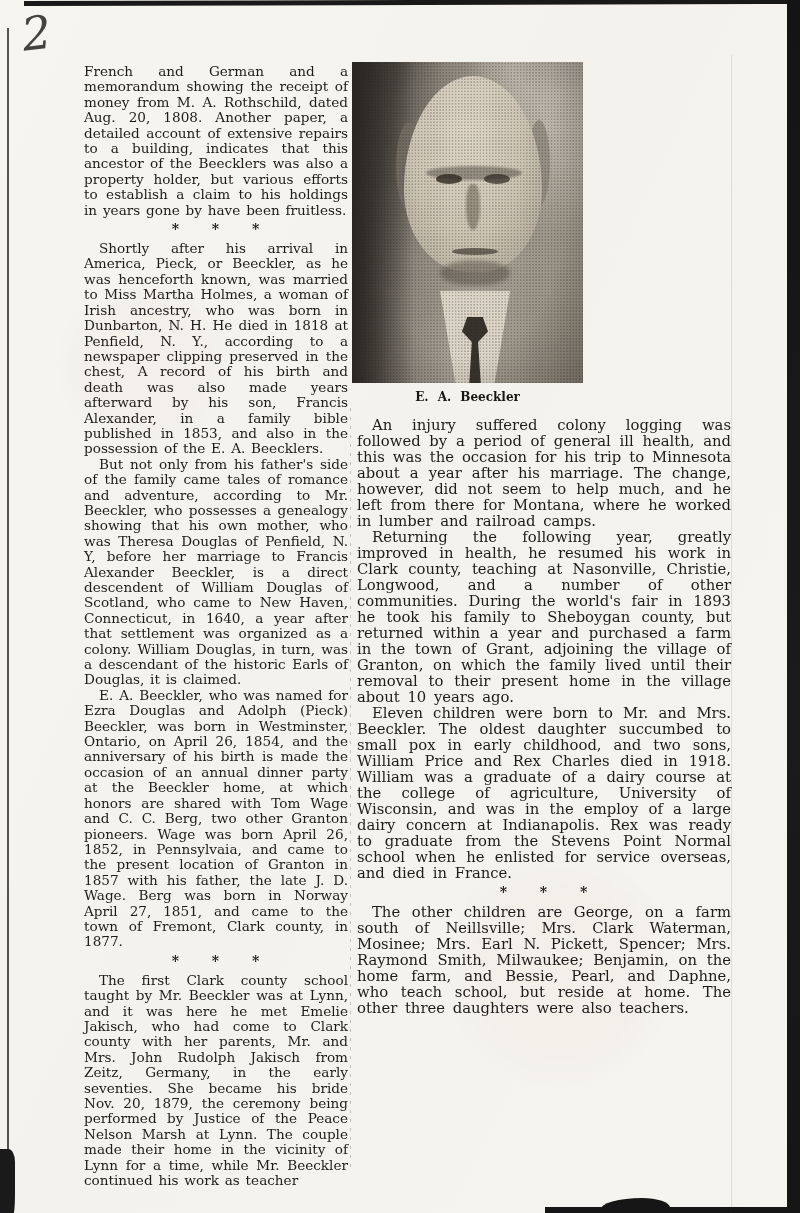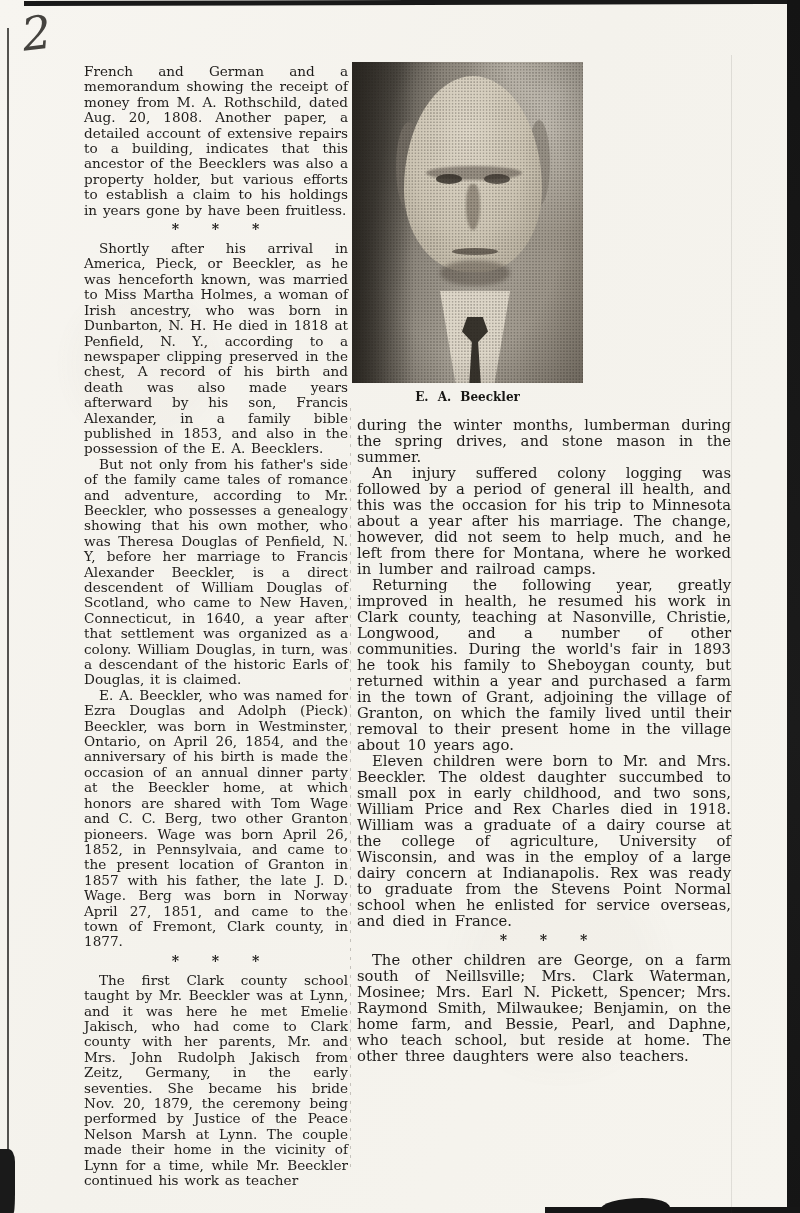--- a/index.html
+++ b/index.html
@@ -134,21 +134,20 @@
     <p class="para no-indent">French and German and a memorandum showing the receipt of money from M. A. Rothschild, dated Aug. 20, 1808. Another paper, a detailed account of extensive repairs to a building, indicates that this ancestor of the Beecklers was also a property holder, but various efforts to establish a claim to his holdings in years gone by have been fruitless.</p>
     <div class="sep">* * *</div>
     <p class="para">Shortly after his arrival in America, Pieck, or Beeckler, as he was henceforth known, was married to Miss Martha Holmes, a woman of Irish ancestry, who was born in Dunbarton, N. H.  He died in 1818 at Penfield, N. Y., according to a newspaper clipping preserved in the chest, A record of his birth and death was also made years afterward by his son, Francis Alexander, in a family bible published in 1853, and also in the possession of the E. A. Beecklers.</p>
     <p class="para">But not only from his father's side of the family came tales of romance and adventure, according to Mr. Beeckler, who possesses a genealogy showing that his own mother, who was Theresa Douglas of Penfield, N. Y, before her marriage to Francis Alexander Beeckler, is a direct descendent of William Douglas of Scotland, who came to New Haven, Connecticut, in 1640, a year after that settlement was organized as a colony. William Douglas, in turn, was a descendant of the historic Earls of Douglas, it is claimed.</p>
     <p class="para">E. A. Beeckler, who was named for Ezra Douglas and Adolph (Pieck) Beeckler, was born in Westminster, Ontario, on April 26, 1854, and the anniversary of his birth is made the occasion of an annual dinner party at the Beeckler home, at which honors are shared with Tom Wage and C. C. Berg, two other Granton pioneers. Wage was born April 26, 1852, in Pennsylvaia, and came to the present location of Granton in 1857 with his father, the late J. D. Wage.  Berg was born in Norway April 27, 1851, and came to the town of Fremont, Clark county, in 1877.</p>
     <div class="sep">* * *</div>
     <p class="para">The first Clark county school taught by Mr. Beeckler was at Lynn, and it was here he met Emelie Jakisch, who had come to Clark county with her parents, Mr. and Mrs. John Rudolph Jakisch from Zeitz, Germany, in the early seventies. She became his bride Nov. 20, 1879, the ceremony being performed by Justice of the Peace Nelson Marsh at Lynn. The couple made their home in the vicinity of Lynn for a time, while Mr. Beeckler continued his work as teacher</p>
   </div>
 
   <div class="col col-right">
-    <p class="para no-indent">during the winter months, lumberman during the spring drives, and stone mason in the summer.</p>
     <p class="para">An injury suffered colony logging was followed by a period of general ill health, and this was the occasion for his trip to Minnesota about a year after his marriage. The change, however, did not seem to help much, and he left from there for Montana, where he worked in lumber and railroad camps.</p>
     <p class="para">Returning the following year, greatly improved in health, he resumed his work in Clark county, teaching at Nasonville, Christie, Longwood, and a number of other communities. During the world's fair in 1893 he took his family to Sheboygan county, but returned within a year and purchased a farm in the town of Grant, adjoining the village of Granton, on which the family lived until their removal to their present home in the village about 10 years ago.</p>
     <p class="para">Eleven children were born to Mr. and Mrs. Beeckler. The oldest daughter succumbed to small pox in early childhood, and two sons, William Price and Rex Charles died in 1918. William was a graduate of a dairy course at the college of agriculture, University of Wisconsin, and was in the employ of a large dairy concern at Indianapolis. Rex was ready to graduate from the Stevens Point Normal school when he enlisted for service overseas, and died in France.</p>
     <div class="sep">* * *</div>
     <p class="para">The other children are George, on a farm south of Neillsville; Mrs. Clark Waterman, Mosinee; Mrs. Earl N. Pickett, Spencer; Mrs. Raymond Smith, Milwaukee; Benjamin, on the home farm, and Bessie, Pearl, and Daphne, who teach school, but reside at home. The other three daughters were also teachers.</p>
   </div>
 
 </div>
 
 </body></html>

